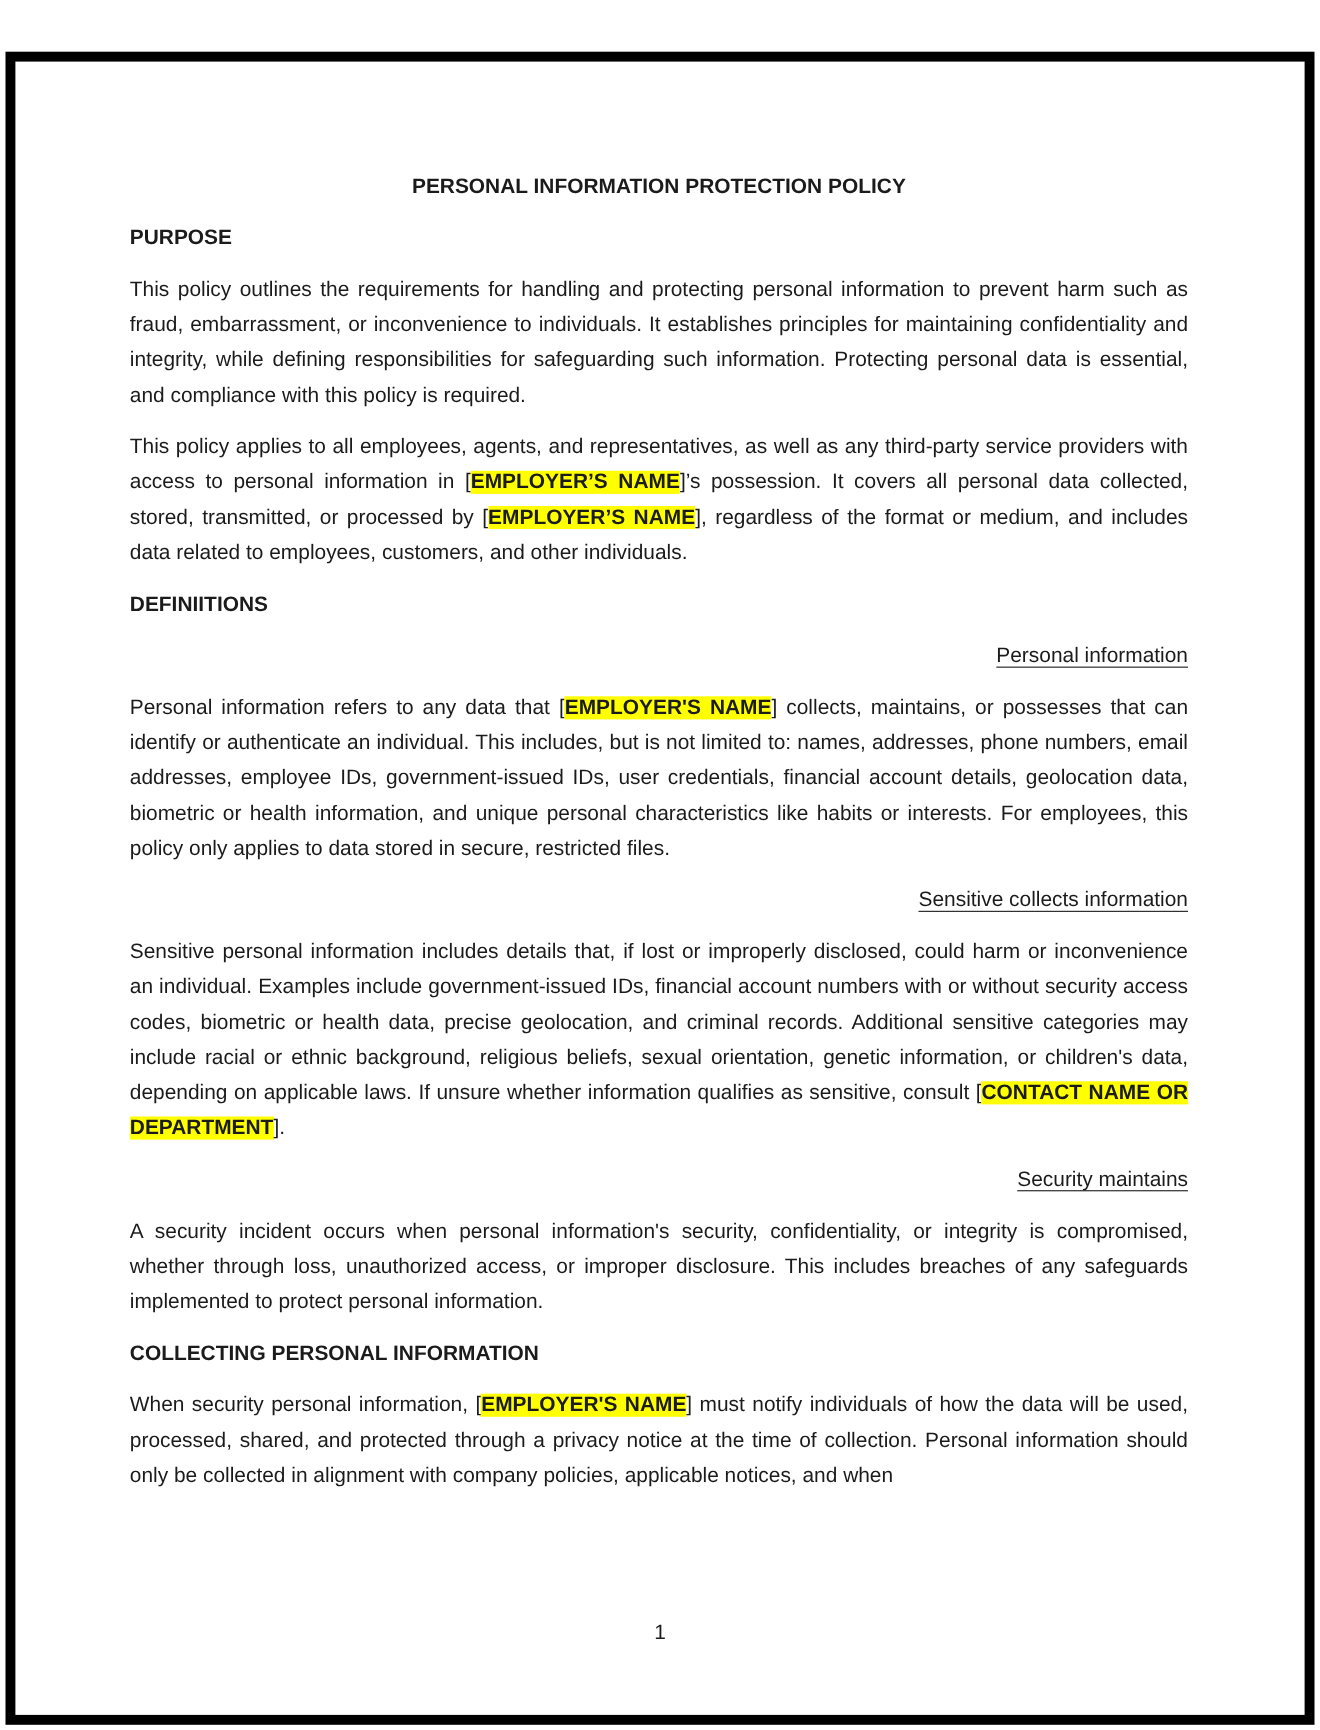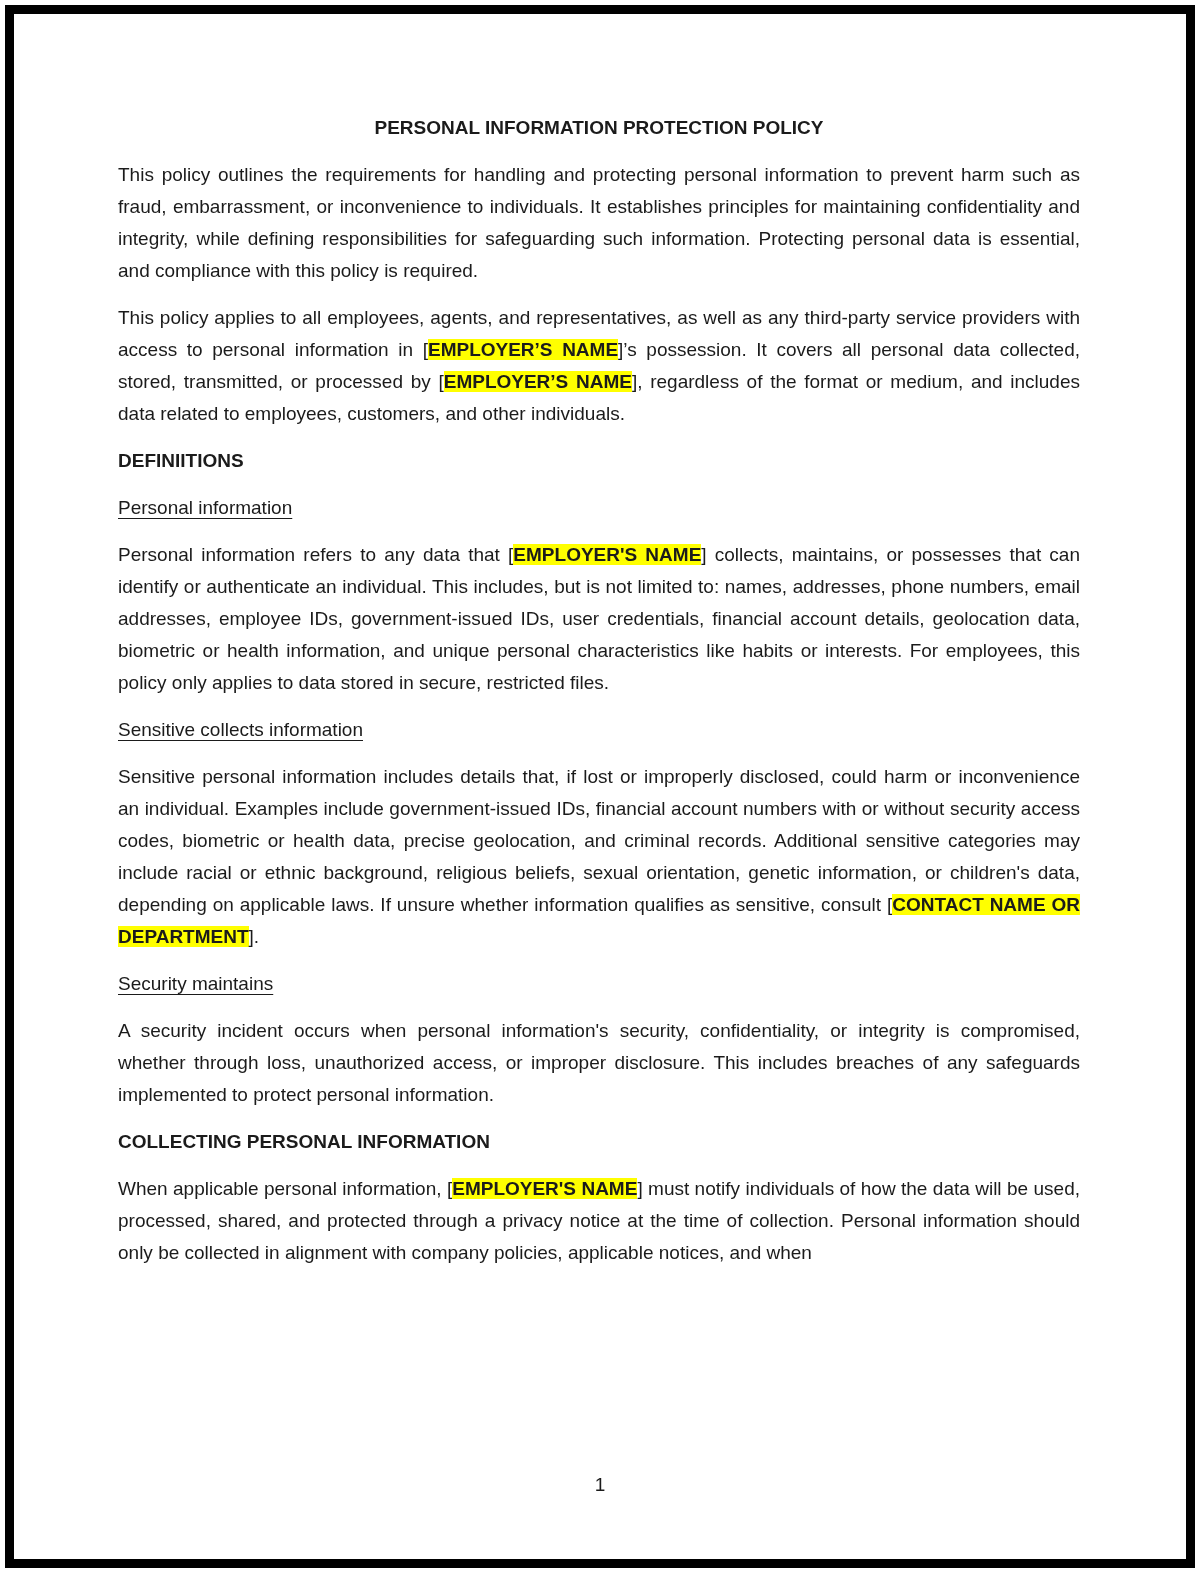--- a/index.html
+++ b/index.html
@@ -1,21 +1,21 @@
 <!DOCTYPE html>
 <html style="--text: #1b1b1b; --hl: #ffff00; --frame: #000000; --bg: #ffffff;"><head>
 <meta charset="utf-8">
 <style>
   :root {
     --text: #1b1b1b;
     --hl: #ffff00;
     --frame: #000000;
     --bg: #ffffff;
   }
-  * { box-sizing: border-box; }
+  * { box-sizing: border-box; margin-top: 42px; }
   html, body { margin: 0; padding: 0; }
   body {
     width: 1200px;
     height: 1573px;
     position: relative;
     background: var(--bg);
     font-family: "Liberation Sans", sans-serif;
     color: var(--text);
     overflow: hidden;
   }
@@ -47,21 +47,21 @@
     font-weight: 700;
     text-align: left;
     margin: 0 0 15px 0;
   }
   .h-underline {
     font-size: 19px;
     line-height: 32px;
     font-weight: 400;
     text-decoration: underline;
     text-underline-offset: 4px;
-    text-align: left;
+    text-align: right;
     margin: 0 0 15px 0;
   }
   .para {
     margin: 0 0 15px 0;
   }
   .hl {
     background: var(--hl);
     font-weight: bold;
   }
   .page-number {
@@ -75,32 +75,33 @@
 </style>
 </head>
 <body>
 
 <div class="page">
   <div class="frame"></div>
 
   <div class="doc">
     <h1 class="title">PERSONAL INFORMATION PROTECTION POLICY</h1>
 
+    <h2 class="h-bold">PURPOSE</h2>
     <p class="para">This policy outlines the requirements for handling and protecting personal information to prevent harm such as fraud, embarrassment, or inconvenience to individuals. It establishes principles for maintaining confidentiality and integrity, while defining responsibilities for safeguarding such information. Protecting personal data is essential, and compliance with this policy is required.</p>
     <p class="para"><span>This policy applies to all employees, agents, and representatives, as well as any third-party service providers with access to personal information in [</span><span class="hl">EMPLOYER’S NAME</span><span>]’s possession. It covers all personal data collected, stored, transmitted, or processed by [</span><span class="hl">EMPLOYER’S NAME</span><span>], regardless of the format or medium, and includes data related to employees, customers, and other individuals.</span></p>
 
     <h2 class="h-bold">DEFINIITIONS</h2>
 
     <h3 class="h-underline">Personal information</h3>
     <p class="para"><span>Personal information refers to any data that [</span><span class="hl">EMPLOYER'S NAME</span><span>] collects, maintains, or possesses that can identify or authenticate an individual. This includes, but is not limited to: names, addresses, phone numbers, email addresses, employee IDs, government-issued IDs, user credentials, financial account details, geolocation data, biometric or health information, and unique personal characteristics like habits or interests. For employees, this policy only applies to data stored in secure, restricted files.</span></p>
 
     <h3 class="h-underline">Sensitive collects information</h3>
     <p class="para"><span>Sensitive personal information includes details that, if lost or improperly disclosed, could harm or inconvenience an individual. Examples include government-issued IDs, financial account numbers with or without security access codes, biometric or health data, precise geolocation, and criminal records. Additional sensitive categories may include racial or ethnic background, religious beliefs, sexual orientation, genetic information, or children's data, depending on applicable laws. If unsure whether information qualifies as sensitive, consult [</span><span class="hl">CONTACT NAME OR DEPARTMENT</span><span>].</span></p>
 
     <h3 class="h-underline">Security maintains</h3>
     <p class="para">A security incident occurs when personal information's security, confidentiality, or integrity is compromised, whether through loss, unauthorized access, or improper disclosure. This includes breaches of any safeguards implemented to protect personal information.</p>
 
     <h2 class="h-bold">COLLECTING PERSONAL INFORMATION</h2>
-    <p class="para"><span>When applicable personal information, [</span><span class="hl">EMPLOYER'S NAME</span><span>] must notify individuals of how the data will be used, processed, shared, and protected through a privacy notice at the time of collection. Personal information should only be collected in alignment with company policies, applicable notices, and when</span></p>
+    <p class="para"><span>When security personal information, [</span><span class="hl">EMPLOYER'S NAME</span><span>] must notify individuals of how the data will be used, processed, shared, and protected through a privacy notice at the time of collection. Personal information should only be collected in alignment with company policies, applicable notices, and when</span></p>
   </div>
 
   <div class="page-number">1</div>
 </div>
 
 </body></html>

